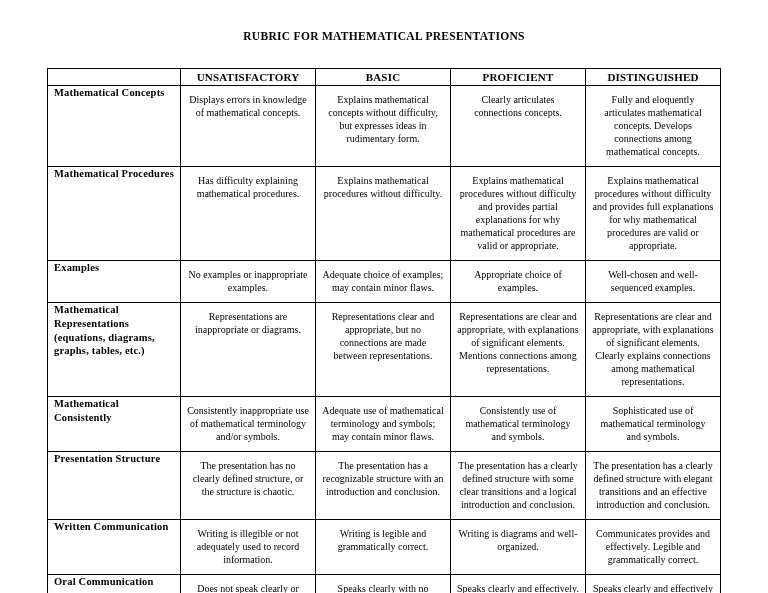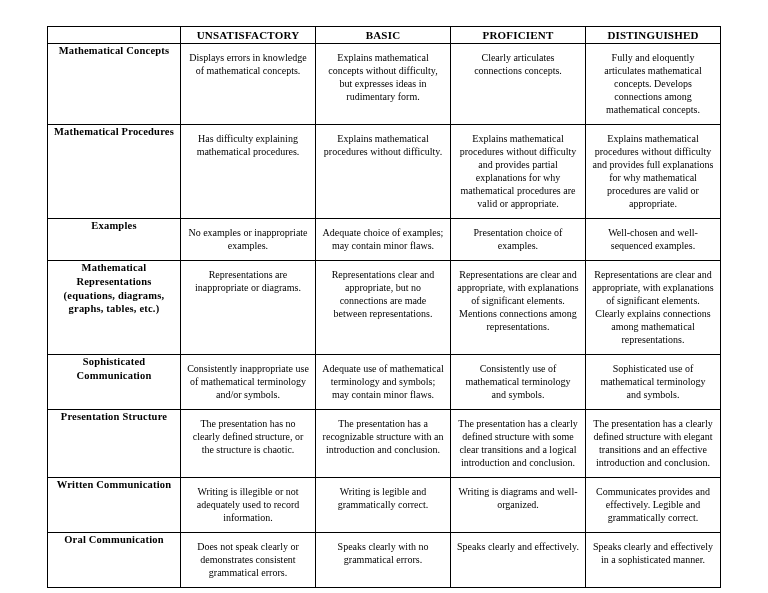--- a/index.html
+++ b/index.html
@@ -43,35 +43,36 @@
   table.rubric col.label-col   { width: 133px; }
   table.rubric col.rating-col  { width: 135px; }
   table.rubric th.col-header {
     text-align: center;
     font-weight: bold;
     font-size: 11px;
     padding: 1px 4px;
     letter-spacing: 0.2px;
   }
   table.rubric th.row-label {
-    text-align: center;
+    text-align: left;
     font-weight: bold;
     font-size: 10.5px;
     padding-top: 0;
     letter-spacing: 0.2px;
   }
   table.rubric td.cell-text {
     padding-top: 7px;
     padding-bottom: 8px;
   }
 </style>
 </head>
 <body>
 
 <div class="page">
+  <h1 class="doc-title">RUBRIC FOR MATHEMATICAL PRESENTATIONS</h1>
 
   <table class="rubric">
     <colgroup>
       <col class="label-col">
       <col class="rating-col">
       <col class="rating-col">
       <col class="rating-col">
       <col class="rating-col">
     </colgroup>
     <thead>
@@ -95,32 +96,32 @@
           <th class="row-label">Mathematical  Procedures</th>
           <td class="cell-text">Has difficulty explaining mathematical procedures.</td>
           <td class="cell-text">Explains mathematical procedures without difficulty.</td>
           <td class="cell-text">Explains mathematical procedures without difficulty and provides partial explanations for why mathematical procedures are valid or appropriate.</td>
           <td class="cell-text">Explains mathematical procedures without difficulty and provides full explanations for why mathematical procedures are valid or appropriate.</td>
         </tr>
         <tr>
           <th class="row-label">Examples</th>
           <td class="cell-text">No examples or inappropriate examples.</td>
           <td class="cell-text">Adequate choice of examples; may contain minor flaws.</td>
-          <td class="cell-text">Presentation choice of examples.</td>
+          <td class="cell-text">Appropriate choice of examples.</td>
           <td class="cell-text">Well-chosen and well-sequenced examples.</td>
         </tr>
         <tr>
           <th class="row-label">Mathematical Representations (equations,  diagrams, graphs,  tables,  etc.)</th>
           <td class="cell-text">Representations are inappropriate or diagrams.</td>
           <td class="cell-text">Representations clear and appropriate, but no connections are made between representations.</td>
           <td class="cell-text">Representations are clear and appropriate, with explanations of significant elements. Mentions connections among representations.</td>
           <td class="cell-text">Representations are clear and appropriate, with explanations of significant elements. Clearly explains connections among mathematical representations.</td>
         </tr>
         <tr>
-          <th class="row-label">Sophisticated Communication</th>
+          <th class="row-label">Mathematical Consistently</th>
           <td class="cell-text">Consistently inappropriate use of mathematical terminology and/or symbols.</td>
           <td class="cell-text">Adequate use of mathematical terminology and symbols; may contain minor flaws.</td>
           <td class="cell-text">Consistently use of mathematical terminology and symbols.</td>
           <td class="cell-text">Sophisticated use of mathematical terminology and symbols.</td>
         </tr>
         <tr>
           <th class="row-label">Presentation  Structure</th>
           <td class="cell-text">The presentation has no clearly defined structure, or the structure is chaotic.</td>
           <td class="cell-text">The presentation has a recognizable structure with an introduction and conclusion.</td>
           <td class="cell-text">The presentation has a clearly defined structure with some clear transitions and a logical introduction and conclusion.</td>

